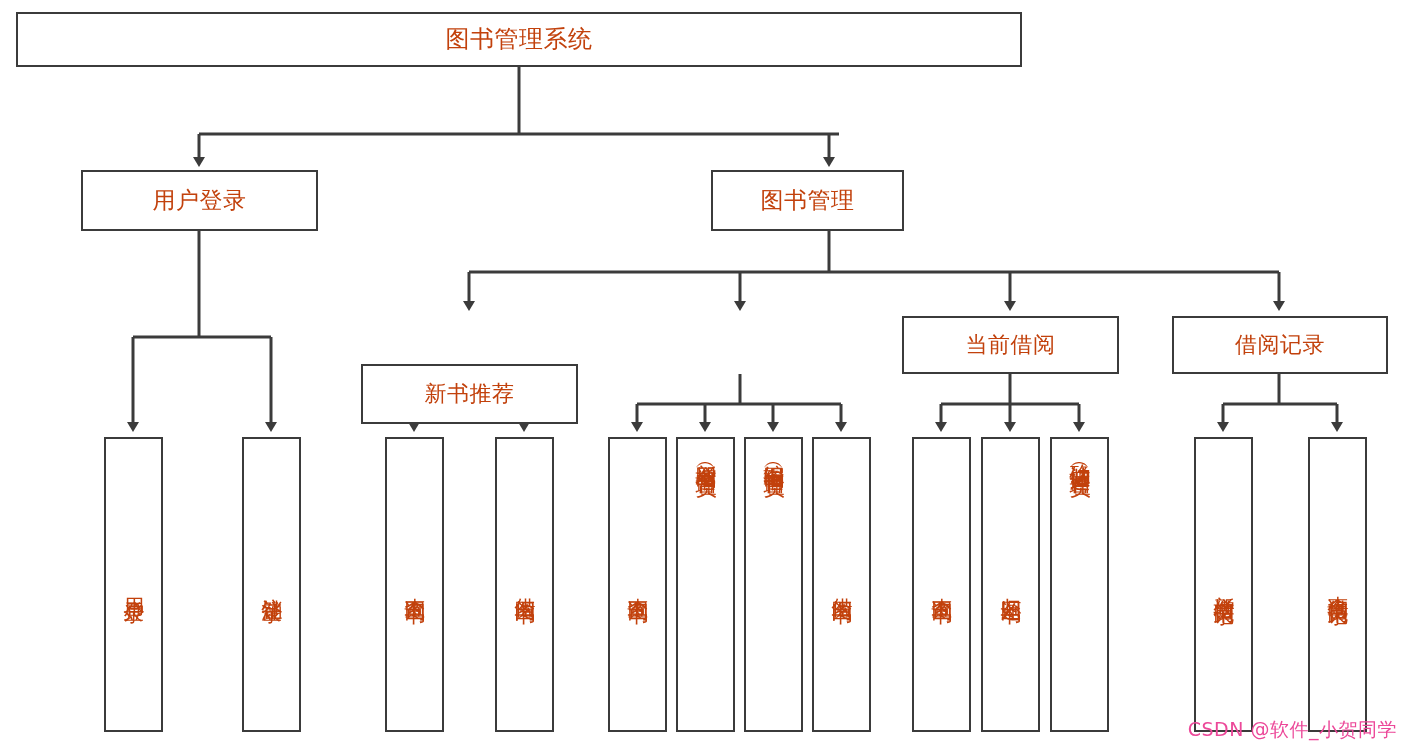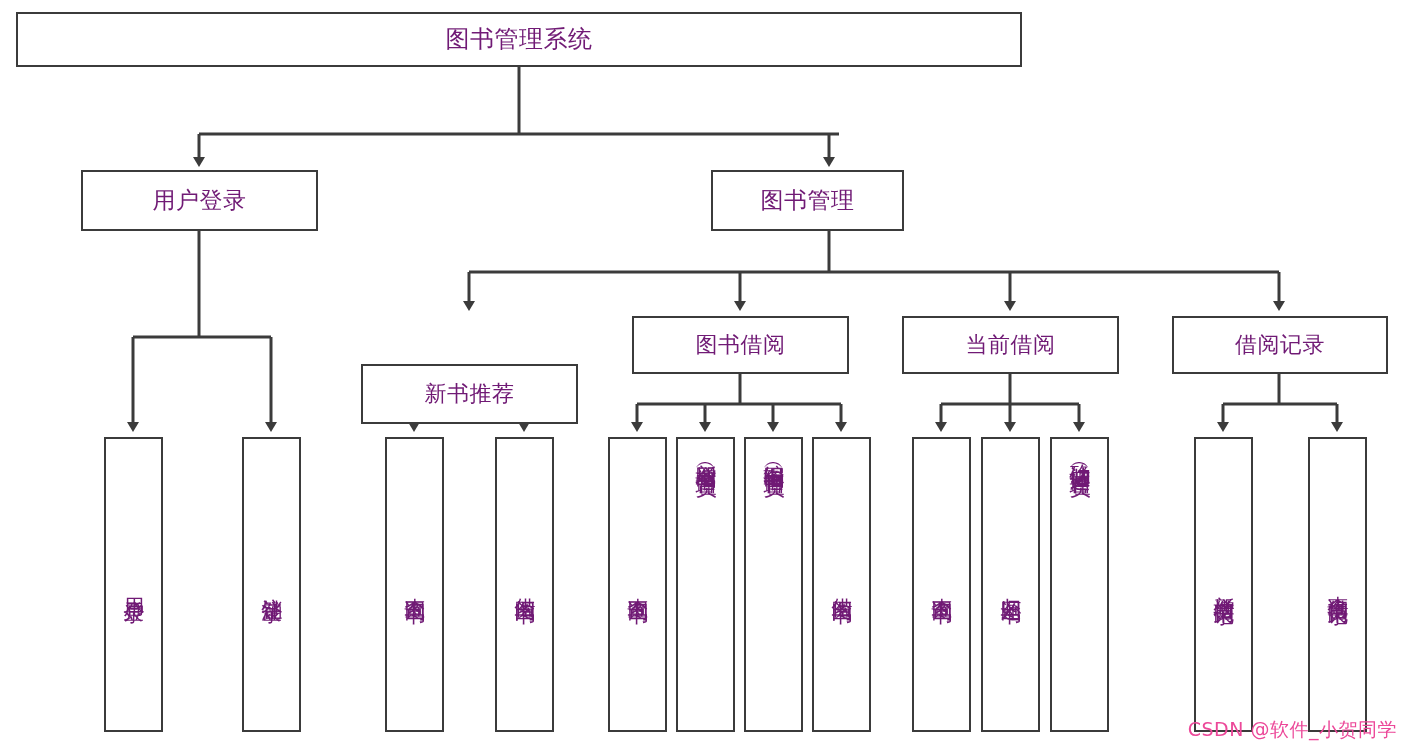--- a/index.html
+++ b/index.html
@@ -30,21 +30,21 @@
     position: absolute;
     box-sizing: border-box;
     background: #ffffff;
     border: 2px solid #3b3b3b;
     display: flex;
     align-items: center;
     justify-content: center;
     z-index: 2;
   }
   .node-label {
-    color: #701a75;
+    color: #c2410c;
     font-size: 23px;
     line-height: 1.15;
     letter-spacing: 0.5px;
     white-space: nowrap;
     text-align: right;
   }
   .node.root .node-label { font-size: 24px; }
   .node.level2 .node-label { font-size: 23px; }
   .node.level3 .node-label { font-size: 22px; }
   
@@ -141,23 +141,20 @@
   <div class="node level2" style="left:81px; top:170px; width:237px; height:61px;">
     <span class="node-label">用户登录</span>
   </div>
   <div class="node level2" style="left:711px; top:170px; width:193px; height:61px;">
     <span class="node-label">图书管理</span>
   </div>
 
   <div class="node level3" style="left:361px; top:316px; width:217px; height:60px;margin-top:48px;">
     <span class="node-label">新书推荐</span>
   </div>
-  <div class="node level3" style="left:632px; top:316px; width:217px; height:58px;">
-    <span class="node-label">图书借阅</span>
-  </div>
   <div class="node level3" style="left:1172px; top:316px; width:216px; height:58px;">
     <span class="node-label">借阅记录</span>
   </div>
   <div class="node level3" style="left:902px; top:316px; width:217px; height:58px;">
     <span class="node-label">当前借阅</span>
   </div>
 
   <div class="node leaf centered" style="left:104px; top:437px; width:59px; height:295px;">
     <span class="node-label">用户登录</span>
   </div>

